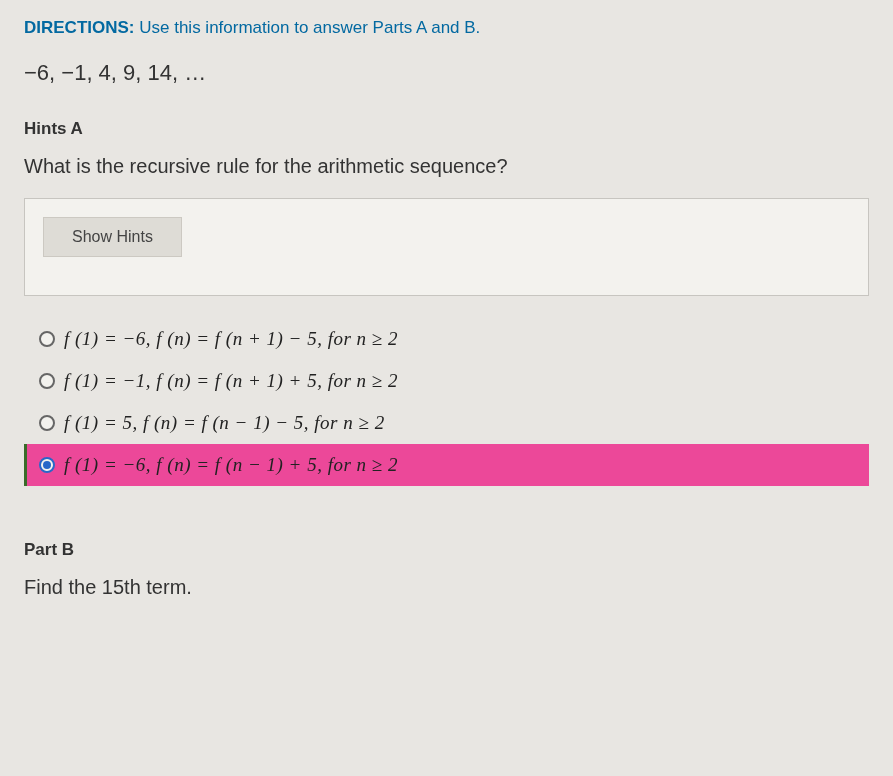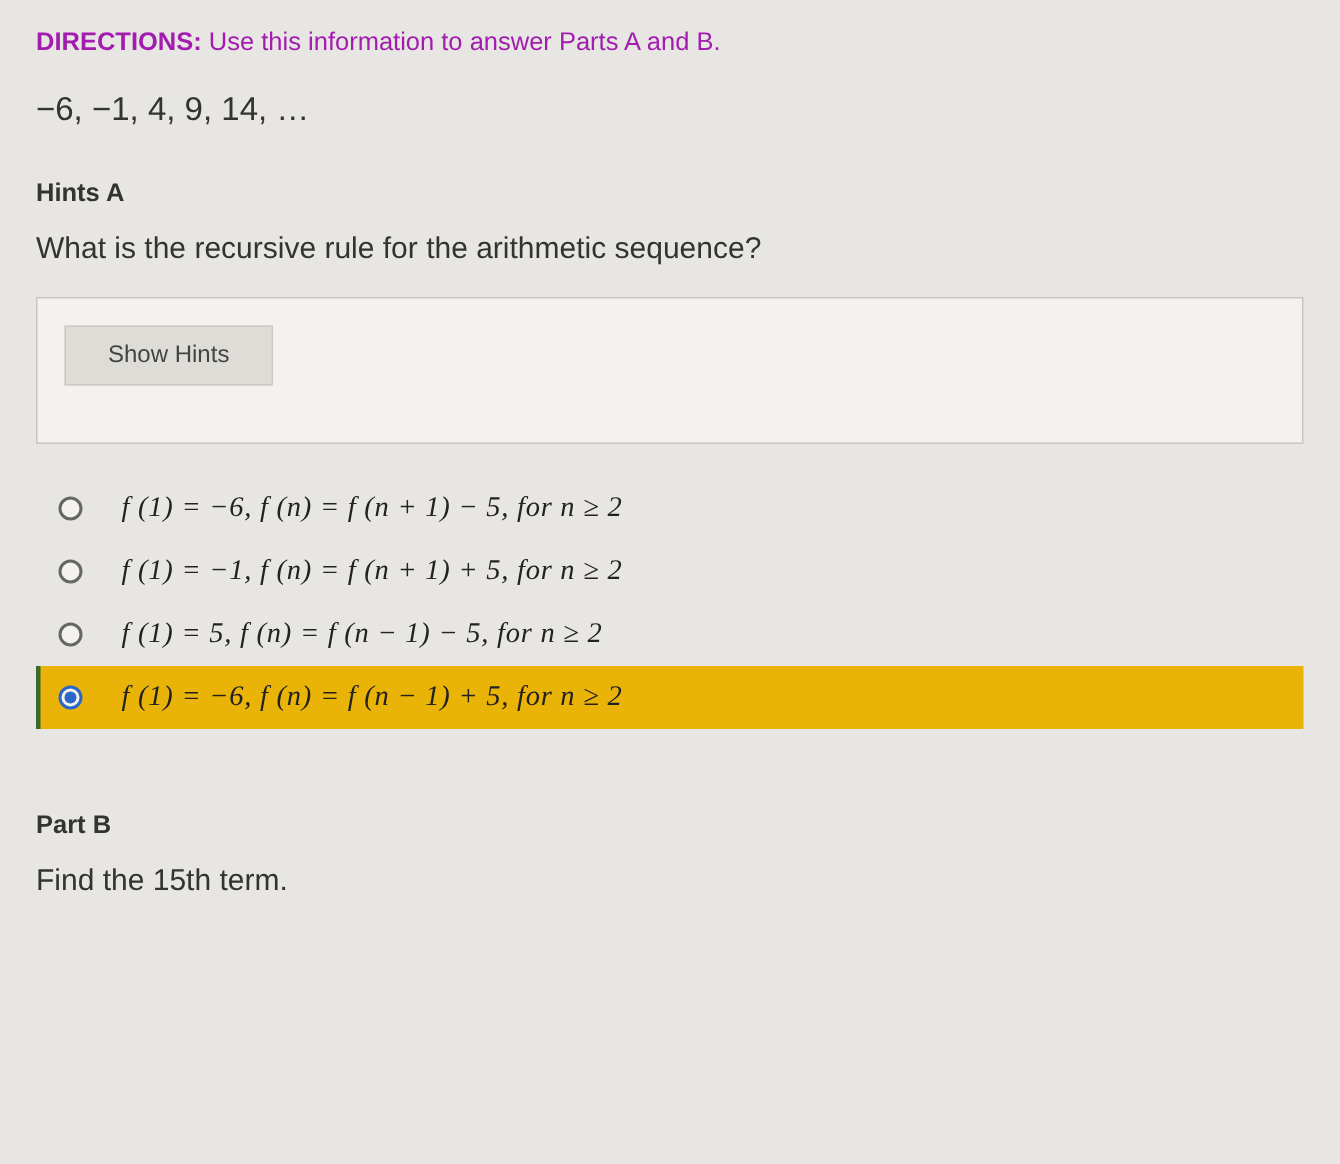--- a/index.html
+++ b/index.html
@@ -7,21 +7,21 @@
       font-family: Arial, Helvetica, sans-serif;
       background: #e8e6e2;
       width: 893px;
       height: 776px;
       padding: 18px 24px;
       color: #2a2a2a;
       position: relative;
     }
     .directions {
       font-size: 17px;
-      color: #a21caf;
+      color: #0369a1;
       margin-bottom: 22px;
     }
     .directions-label { font-weight: bold; }
     .sequence {
       font-size: 22px;
       color: #333;
       margin-bottom: 33px;
       font-family: Liberation Sans, sans-serif;
     }
     .part-label {
@@ -54,25 +54,25 @@
       margin-top: 4px;
     }
     .option {
       display: flex;
       align-items: center;
       padding: 10px 12px;
       font-size: 19px;
       font-family: 'Times New Roman', serif;
       color: #222;
       cursor: pointer;
-      gap: 26px;
+      gap: 9px;
       border-left: 3px solid transparent;
     }
     .option.selected {
-      background: #eab308;
+      background: #ec4899;
       border-left: 3px solid #3a6b2a;
     }
     .radio {
       width: 16px;
       height: 16px;
       border: 2px solid #666;
       border-radius: 50%;
       flex-shrink: 0;
       display: flex;
       align-items: center;

